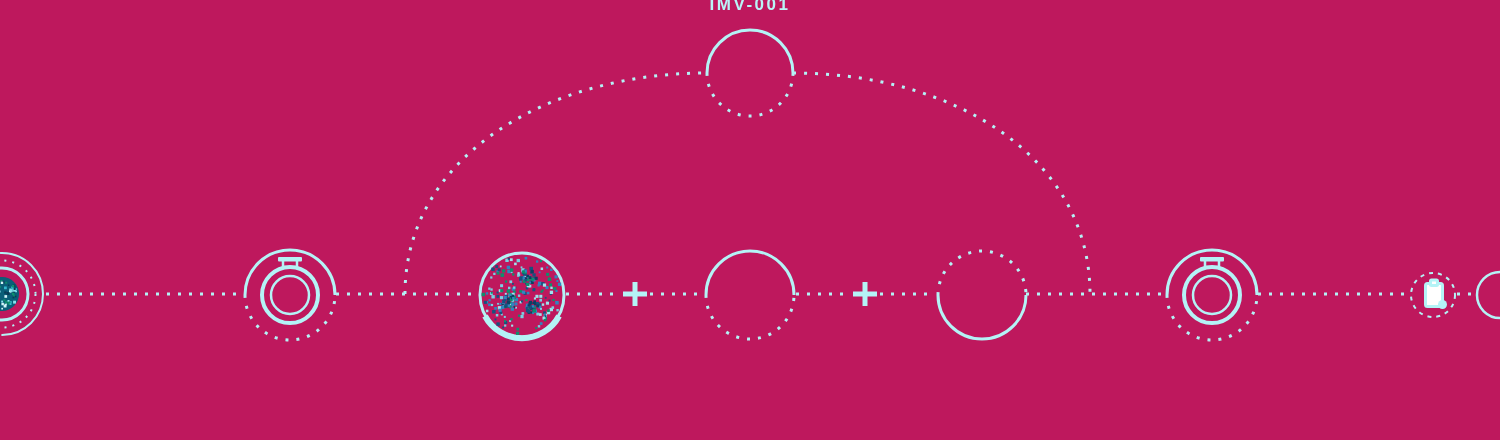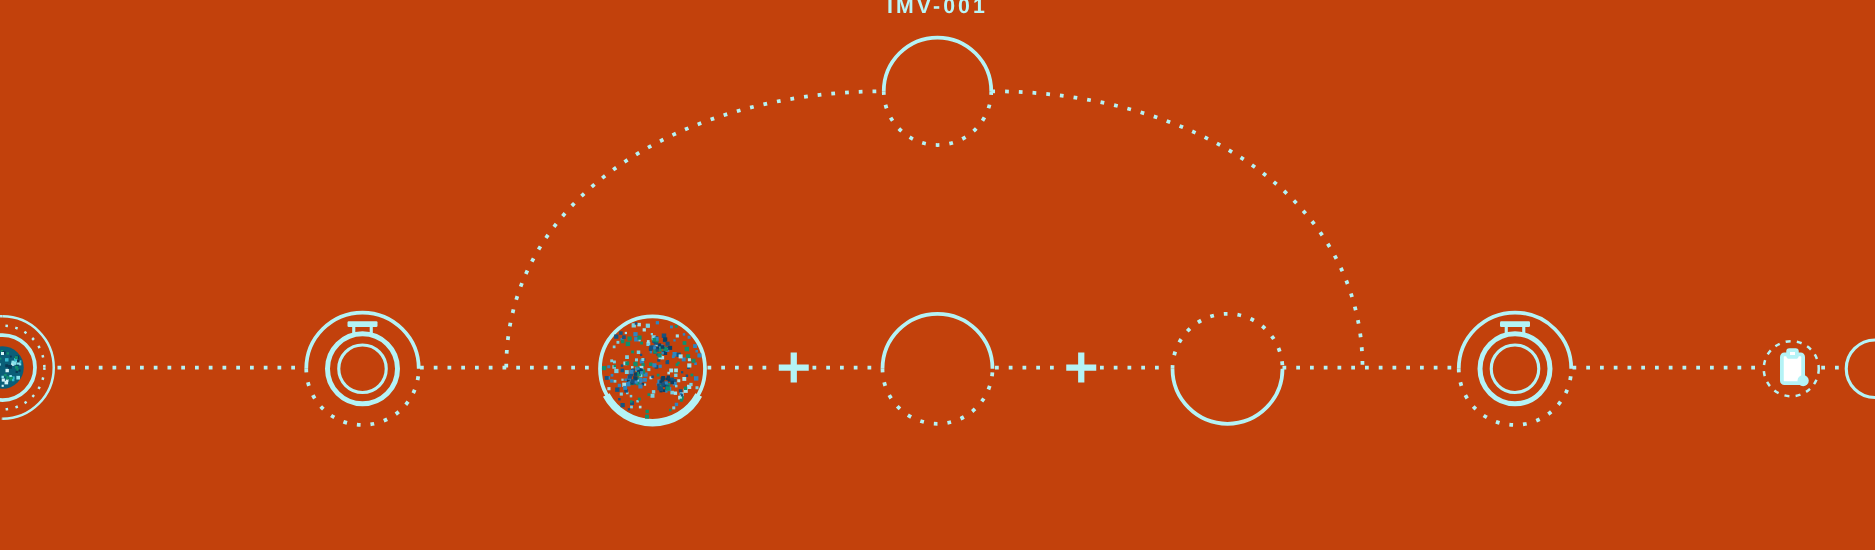--- a/index.html
+++ b/index.html
@@ -1,17 +1,17 @@
 <!DOCTYPE html>
 <html style="--accent: #b4f3f6; --accent-text: #b9f5f7;"><head>
 <meta charset="utf-8">
 <style>
   html,body{margin:0;padding:0;background:#fff;}
   :root{--accent:#b4f3f6;--accent-text:#b9f5f7;}
-  .stage{position:relative;width:1500px;height:440px;overflow:hidden;background:#c2410c;
+  .stage{position:relative;width:1500px;height:440px;overflow:hidden;background:#be185d;
          font-family:"Liberation Sans",sans-serif;}
   .title{position:absolute;top:-5px;left:0;width:1500px;text-align:center;
          font-weight:bold;font-size:17px;letter-spacing:2.5px;color:var(--accent-text);
          user-select:none;}
   svg{position:absolute;left:0;top:0;}
   .ln{stroke:var(--accent);fill:none;stroke-width:3;stroke-linecap:butt;}
   .dash{stroke-dasharray:3 8;}
   .fdash{stroke-dasharray:2 6;}
   .cdash{stroke-dasharray:4 5;}
   .thin{stroke-width:2;}

